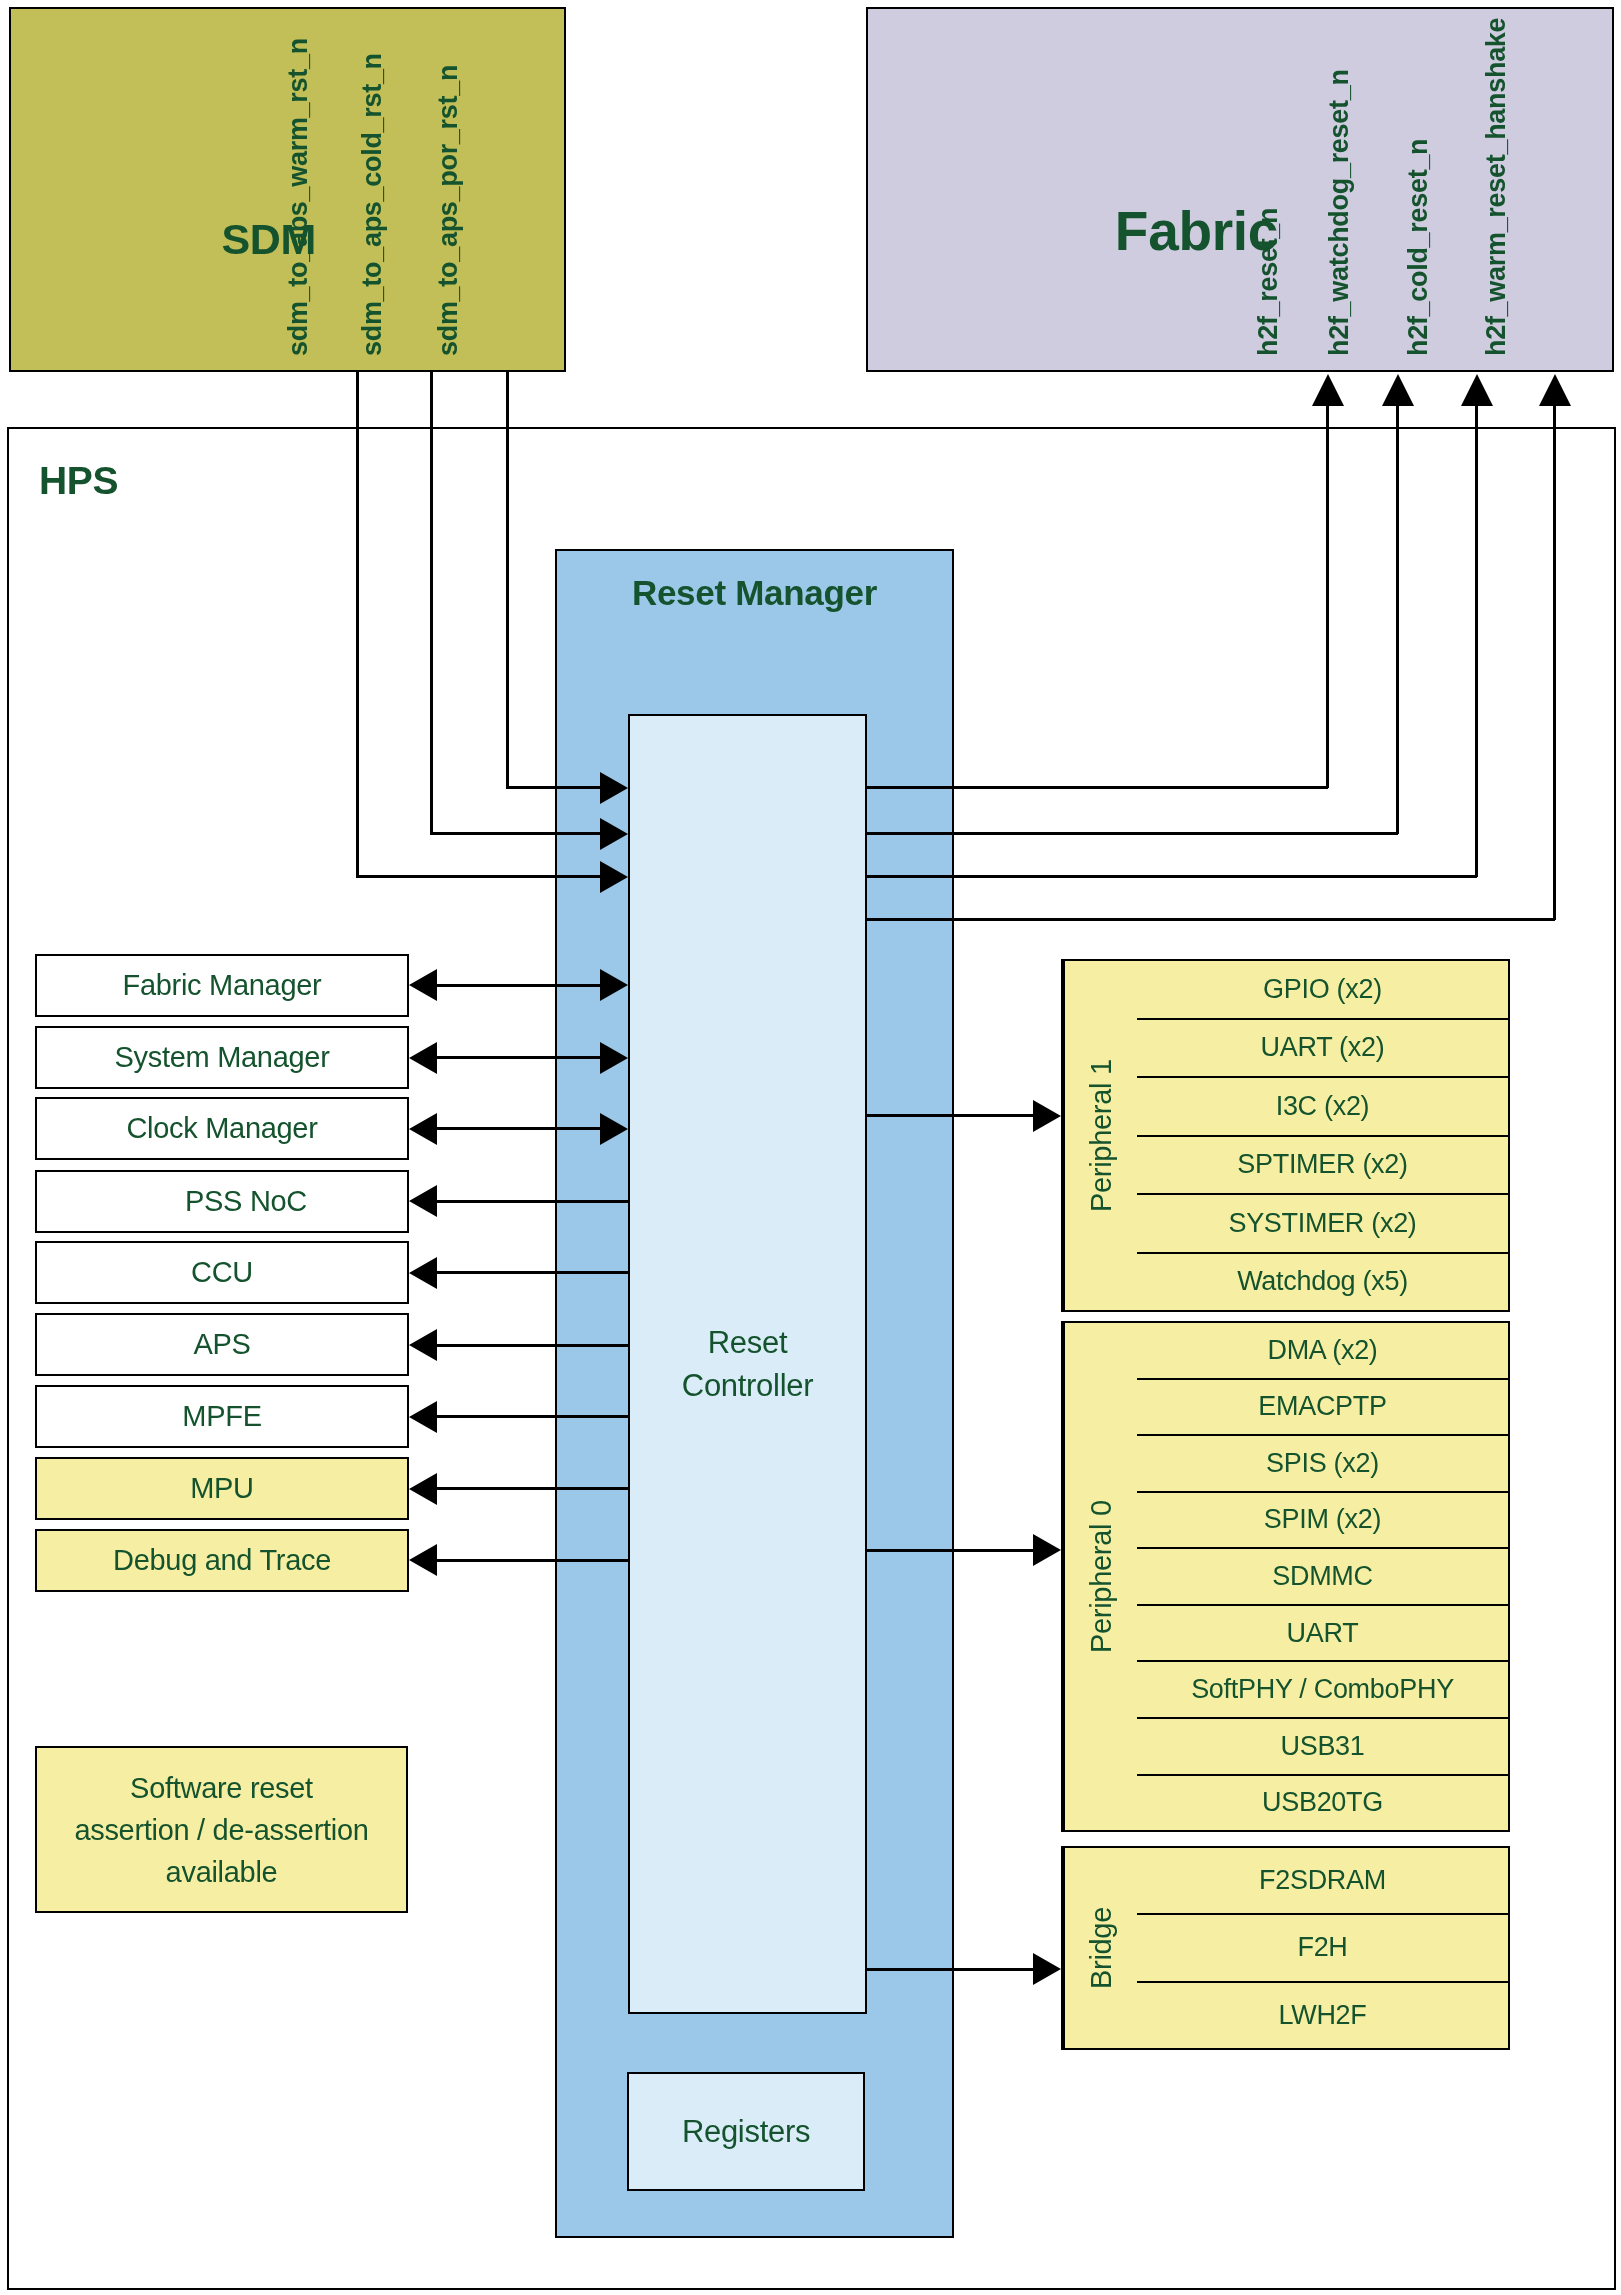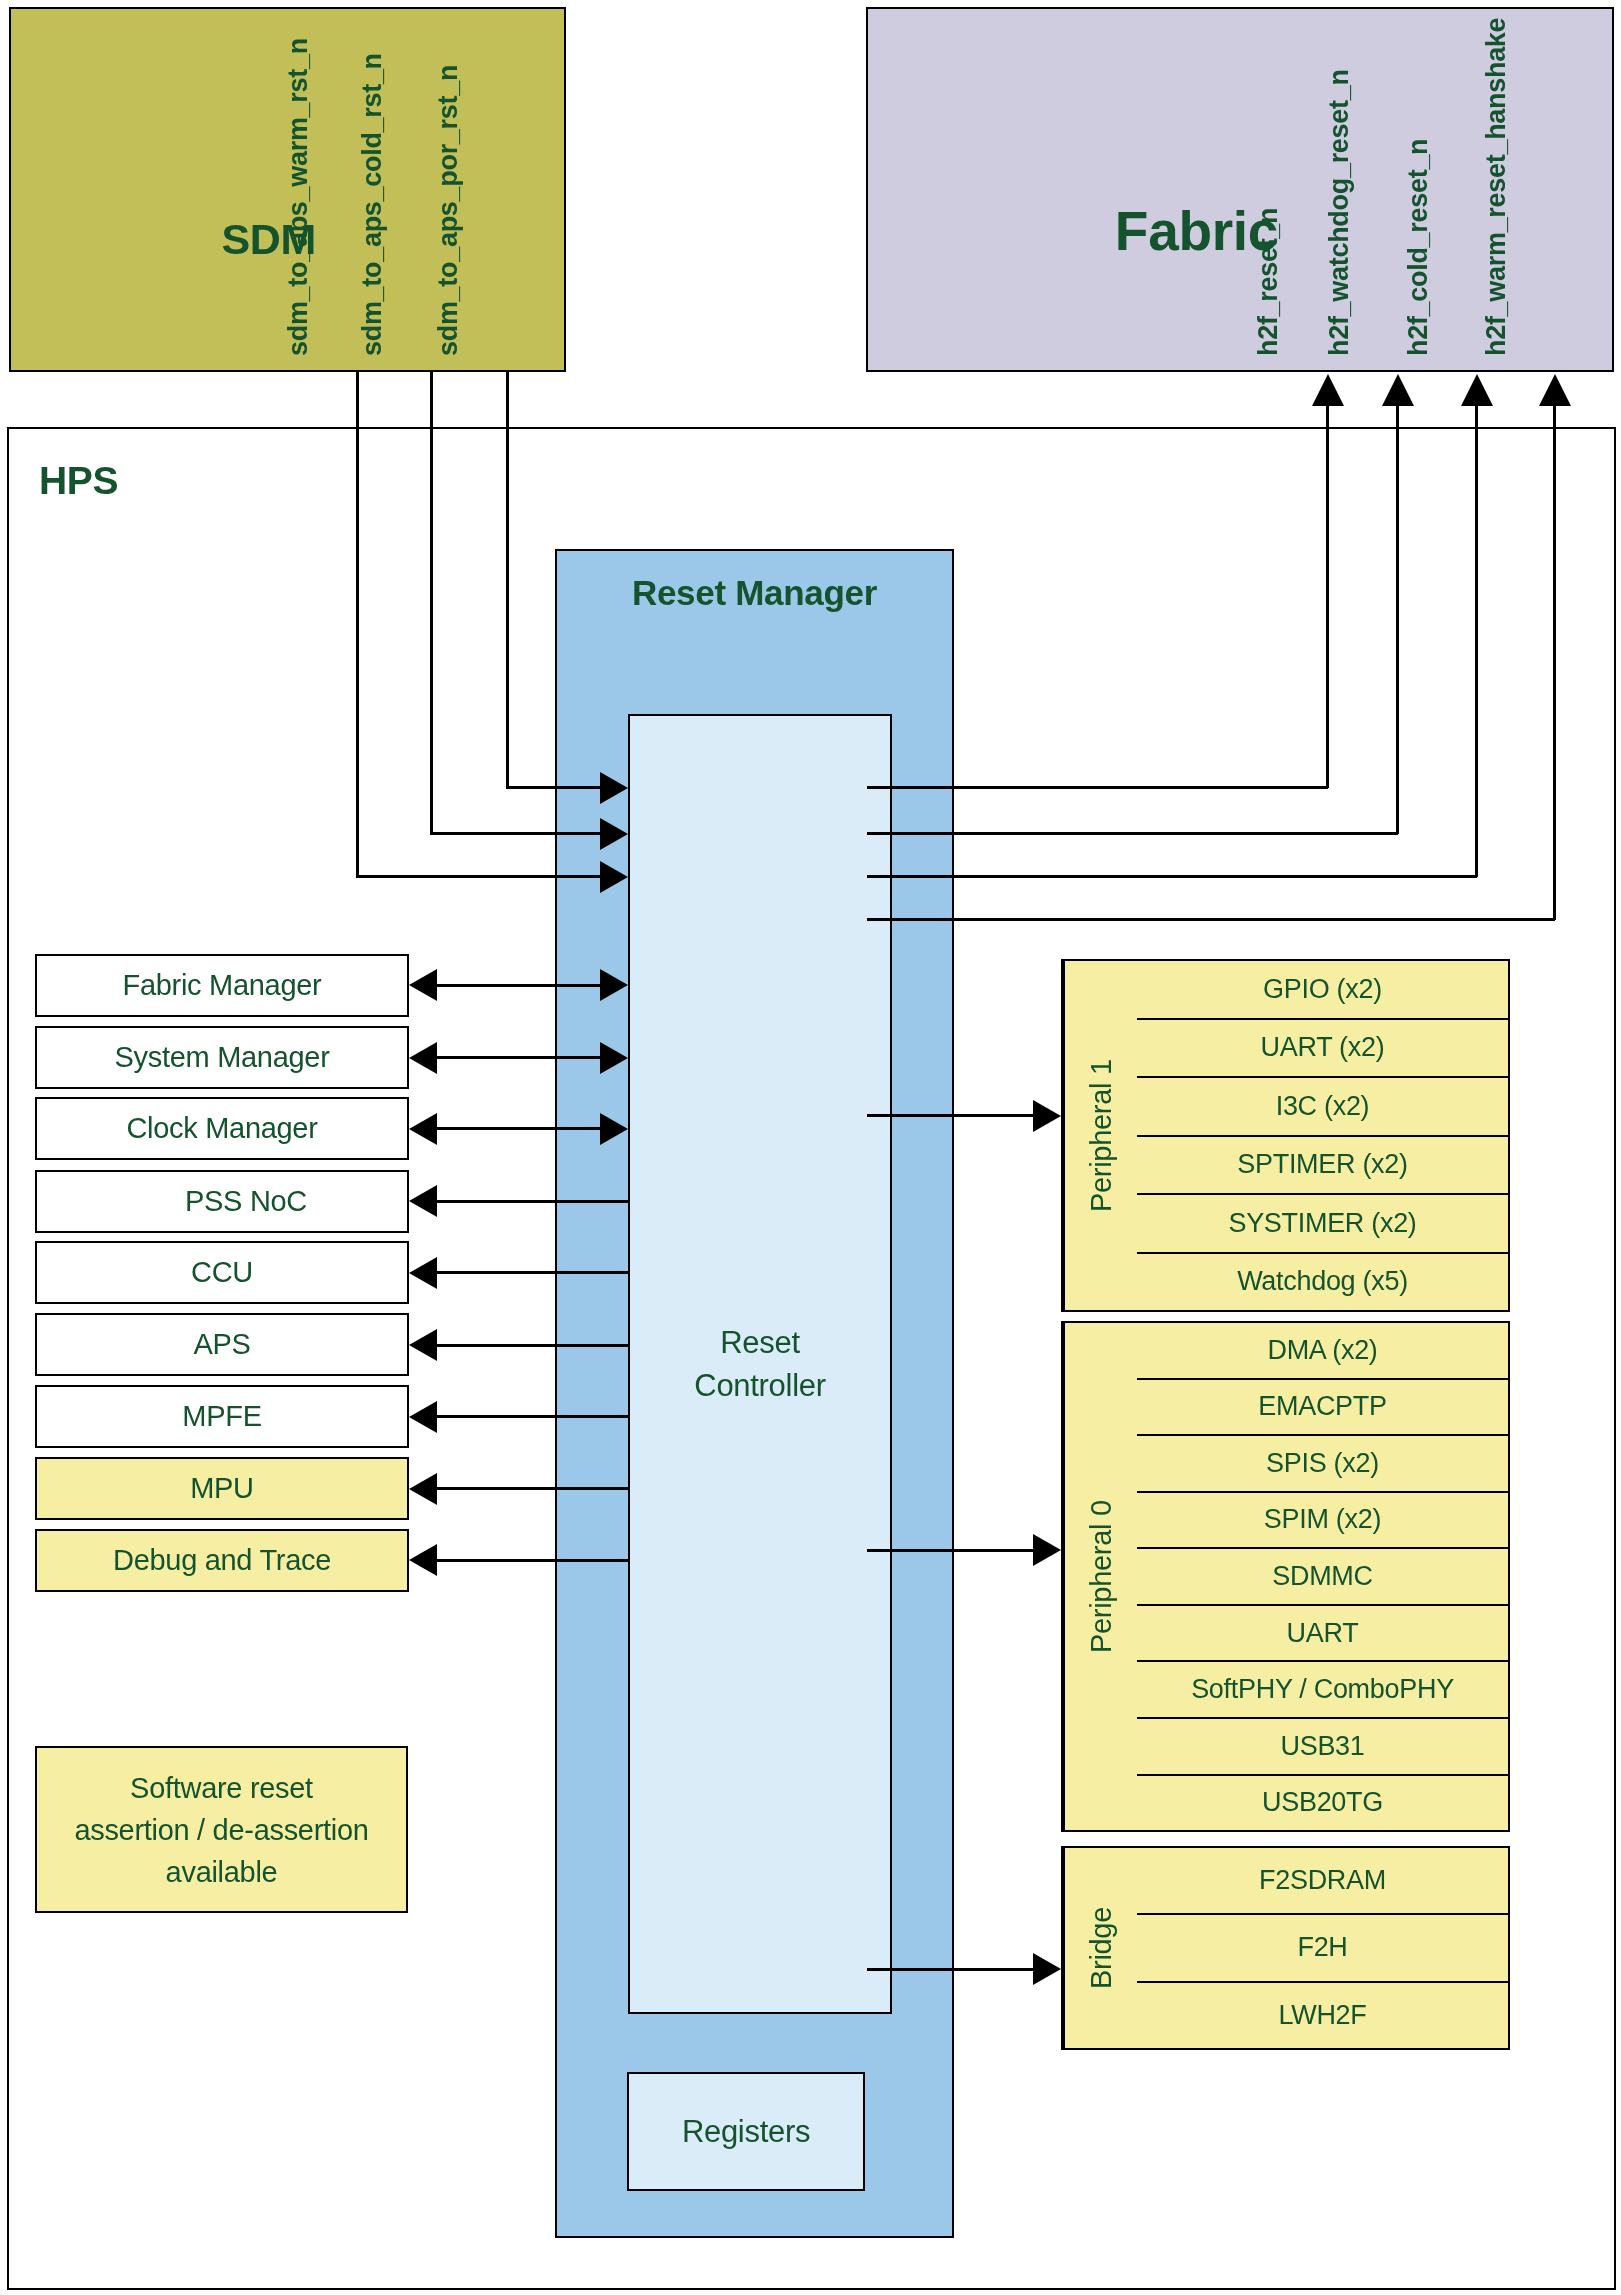--- a/index.html
+++ b/index.html
@@ -41,21 +41,21 @@
   <div class="vlabel" style="left:1358px;top:319px;">h2f_watchdog_reset_n</div>
   <div class="vlabel" style="left:1437px;top:319px;">h2f_cold_reset_n</div>
   <div class="vlabel" style="left:1515px;top:319px;">h2f_warm_reset_hanshake</div>
 
   <div class="box" style="left:7.4px;top:427px;width:1609px;height:1863px;background:#fff;"></div>
   <div class="title" style="left:39px;top:459px;font-size:39px;">HPS</div>
 
   <div class="box" style="left: 555px; top: 549px; width: 399px; height: 1689px; background: rgb(155, 199, 233);"></div>
   <div class="title" style="left:555px;top:573px;width:399px;font-size:35px;">Reset Manager</div>
 
-  <div class="box center2" style="left: 628px; top: 714px; width: 264px; height: 1300px; font-size: 31px; line-height: 43px; background: rgb(217, 236, 247);">
+  <div class="box center2" style="left: 628px; top: 714px; width: 239px; height: 1300px; font-size: 31px; line-height: 43px; background: rgb(217, 236, 247);">
     <span>Reset</span>
     <span>Controller</span>
   </div>
 
   <div class="box center2" style="left: 627px; top: 2072px; width: 238px; height: 119px; font-size: 31px; background: rgb(217, 236, 247);">
     <span>Registers</span>
   </div>
 
   <div class="line" style="left:356px;top:371px;width:2.8px;height:506px;"></div>
   <div class="line" style="left:356px;top:875px;width:248px;height:2.8px;"></div>

